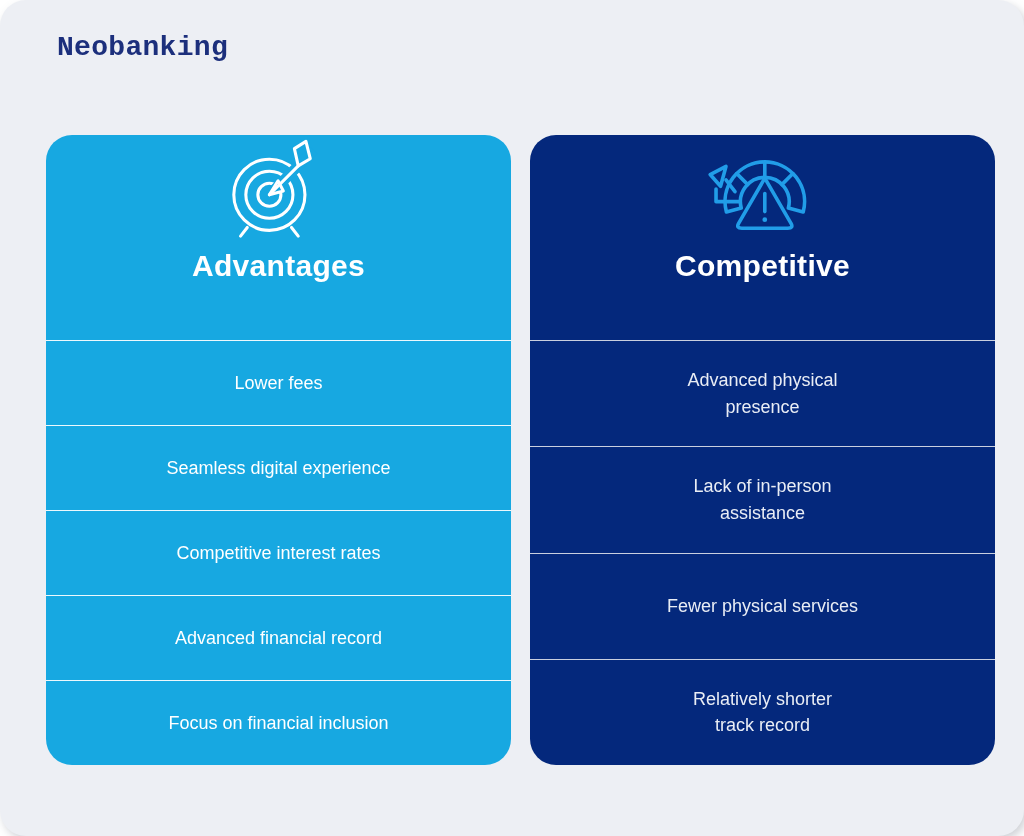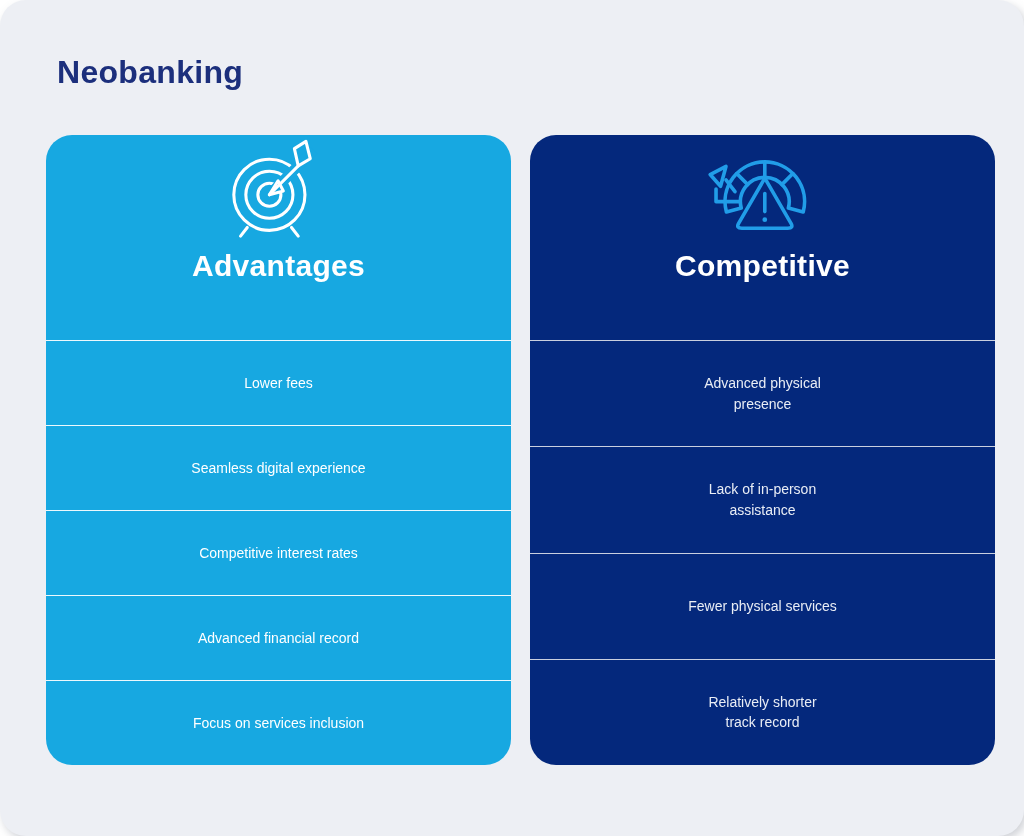--- a/index.html
+++ b/index.html
@@ -10,24 +10,25 @@
     position:relative;
   }
   .canvas {
     position:absolute; inset:0;
     background:var(--canvas-bg,#EDEFF4);
     border-radius:26px;
     box-shadow:3px 4px 8px rgba(120,125,140,0.35);
     overflow:hidden;
   }
   .title {
-    position:absolute; left:57px; top:54px;
-    font-size:32px; font-weight:800;
+    position:absolute; left:57px; top:32px;
+    font-size:28px; font-weight:800;
     color:var(--title-color,#1C2F7C);
     letter-spacing:0.3px;
+    font-family:Liberation Mono, monospace;
   }
   .columns {
     position:absolute; left:46px; top:135px;
     width:949px; height:630px;
     display:flex; gap:19px;
   }
   .card {
     flex:1; border-radius:26px; overflow:hidden;
     display:flex; flex-direction:column;
   }
@@ -42,21 +43,21 @@
   .card-heading {
     margin-top:10px;
     font-size:30px; font-weight:700; letter-spacing:0.3px;
     color:#FFFFFF;
   }
   .rows { flex:1; display:flex; flex-direction:column; }
   .row {
     flex:1; display:flex; align-items:center; justify-content:center;
     border-top:1.5px solid var(--divider);
     color:var(--row-text);
-    font-size:14px; line-height:1.48;
+    font-size:18px; line-height:1.48;
     text-align:center; white-space:pre-line;
     padding:0 28px;
   }
 </style>
 </head>
 <body>
 
 <div class="canvas">
 
   <h1 class="title">Neobanking</h1>
@@ -77,21 +78,21 @@
           <line x1="19" y1="92" x2="12" y2="101"></line>
           <line x1="65" y1="92" x2="72" y2="101"></line>
         </svg>
         <div class="card-heading">Advantages</div>
       </div>
       <div class="rows">
         <div class="row">Lower fees</div>
         <div class="row">Seamless digital experience</div>
         <div class="row">Competitive interest rates</div>
         <div class="row">Advanced financial record</div>
-        <div class="row">Focus on services inclusion</div>
+        <div class="row">Focus on financial inclusion</div>
       </div>
     </section>
 
     <section class="card limitations">
       <div class="card-header">
         <svg class="card-icon" viewBox="0 0 124 104" fill="none" stroke="#219DE8" stroke-width="4" stroke-linecap="round" stroke-linejoin="round">
 
           <path d="M21.5,77.4 A44,44 0 1 1 106.5,77.4 L90.1,73 A27,27 0 1 0 37.9,73 Z"></path>
           <line x1="32.9" y1="34.9" x2="44.9" y2="46.9"></line>
           <line x1="64" y1="22" x2="64" y2="39"></line>

